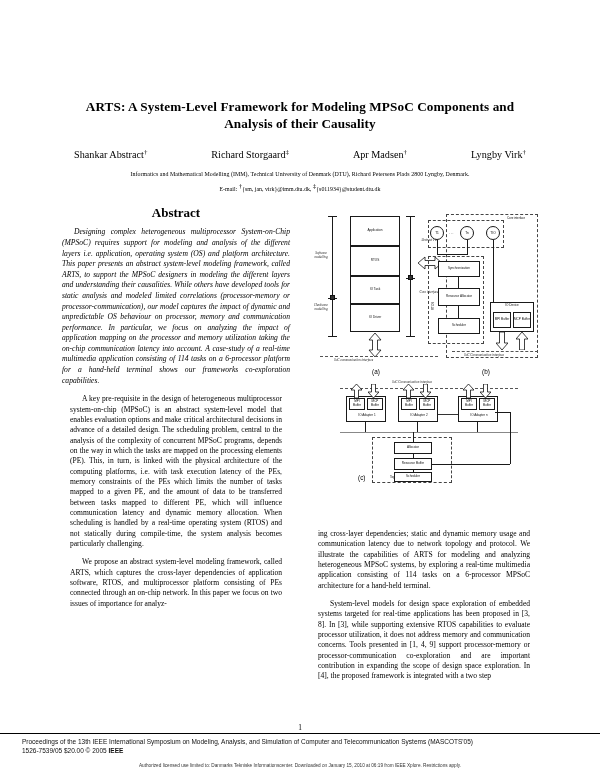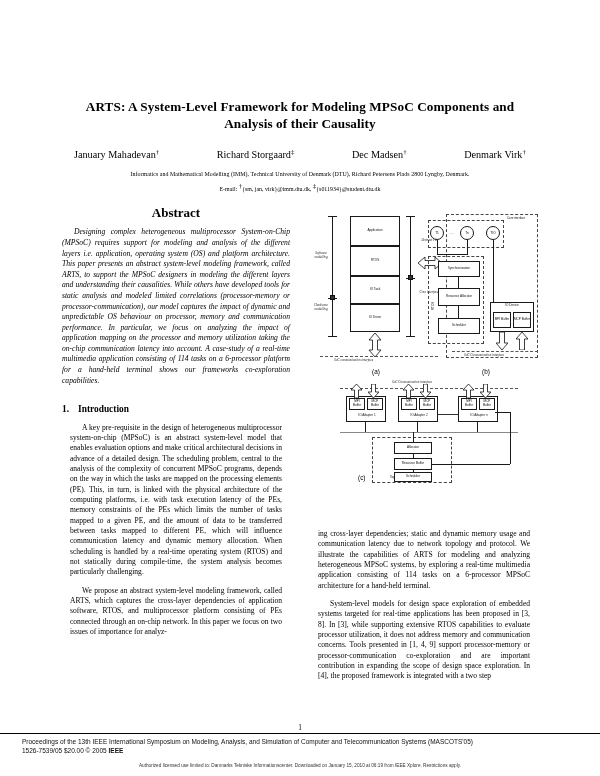--- a/index.html
+++ b/index.html
@@ -223,35 +223,34 @@
 </style>
 </head>
 <body>
 
 <div class="page">
 
   <div class="title-block">
     <div class="paper-title">ARTS: A System-Level Framework for Modeling MPSoC Components and Analysis of their Causality</div>
 
     <div class="authors">
-      <span class="author"><span>January Mahadevan</span><sup>†</sup></span>
+      <span class="author"><span>Shankar Abstract</span><sup>†</sup></span>
       <span class="author"><span>Richard Storgaard</span><sup>‡</sup></span>
-      <span class="author"><span>Dec Madsen</span><sup>†</sup></span>
-      <span class="author"><span>Denmark Virk</span><sup>†</sup></span>
+      <span class="author"><span>Apr Madsen</span><sup>†</sup></span>
+      <span class="author"><span>Lyngby Virk</span><sup>†</sup></span>
     </div>
 
     <div class="affil">Informatics and Mathematical Modelling (IMM), Technical University of Denmark (DTU), Richard Petersens Plads 2800 Lyngby, Denmark.</div>
     <div class="email"><span>E-mail: </span><sup>†</sup><span>{sm, jan, virk}@imm.dtu.dk, </span><sup>‡</sup><span>{s011934}@student.dtu.dk</span></div>
   </div>
 
   <div class="col col-left">
     <div class="abstract-head">Abstract</div>
     <div class="abstract-body">Designing complex heterogeneous multiprocessor System-on-Chip (MPSoC) requires support for modeling and analysis of the different layers i.e. application, operating system (OS) and platform architecture. This paper presents an abstract system-level modeling framework, called ARTS, to support the MPSoC designers in modeling the different layers and understanding their causalities. While others have developed tools for static analysis and modeled limited correlations (processor-memory or processor-communication), our model captures the impact of dynamic and unpredictable OS behaviour on processor, memory and communication performance. In particular, we focus on analyzing the impact of application mapping on the processor and memory utilization taking the on-chip communication latency into account. A case-study of a real-time multimedia application consisting of 114 tasks on a 6-processor platform for a hand-held terminal shows our frameworks co-exploration capabilities.</div>
 
-    <div class="section-head"><span class="num">1.</span><span>Introduction</span></div>
 
     <p class="body-p">A key pre-requisite in the design of heterogeneous multiprocessor system-on-chip (MPSoC) is an abstract system-level model that enables evaluation options and make critical architectural decisions in advance of a detailed design. The scheduling problem, central to the analysis of the complexity of concurrent MPSoC programs, depends on the way in which the tasks are mapped on the processing elements (PE). This, in turn, is linked with the physical architecture of the computing platforms, i.e. with task execution latency of the PEs, memory constraints of the PEs which limits the number of tasks mapped to a given PE, and the amount of data to be transferred between tasks mapped to different PE, which will influence communication latency and dynamic memory allocation. When scheduling is handled by a real-time operating system (RTOS) and not statically during compile-time, the system analysis becomes particularly challenging.</p>
     <p class="body-p" style="text-indent:12px;">We propose an abstract system-level modeling framework, called ARTS, which captures the cross-layer dependencies of application software, RTOS, and multiprocessor platform consisting of PEs connected through an on-chip network. In this paper we focus on two issues of importance for analyz-</p>
   </div>
 
   <div class="figure-wrap">
     <div class="fig-canvas">
 
       <div class="vline" style="left:22px; top:10px; height:120px;"></div>
       <div class="hline" style="left:18px; top:10px; width:9px;"></div>

